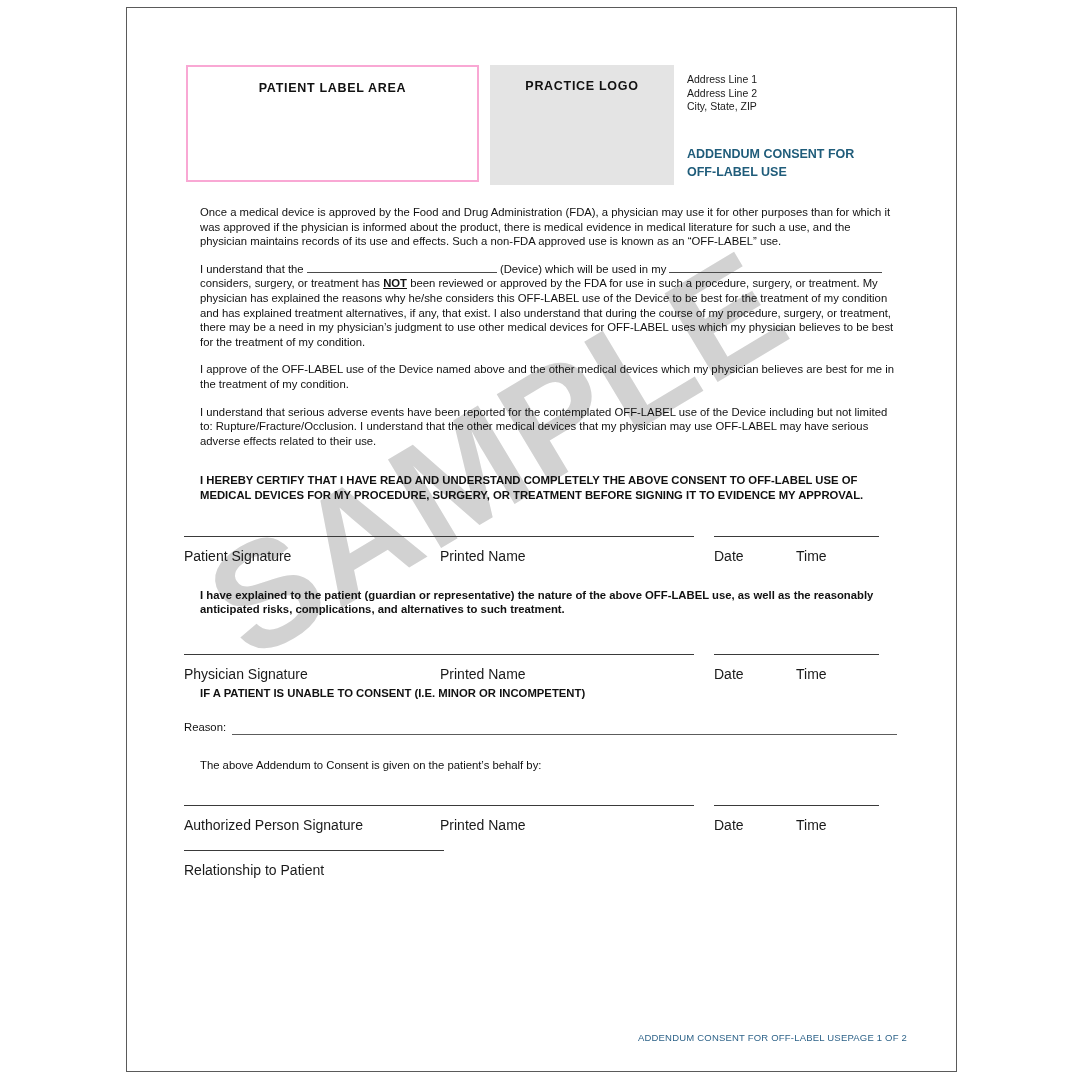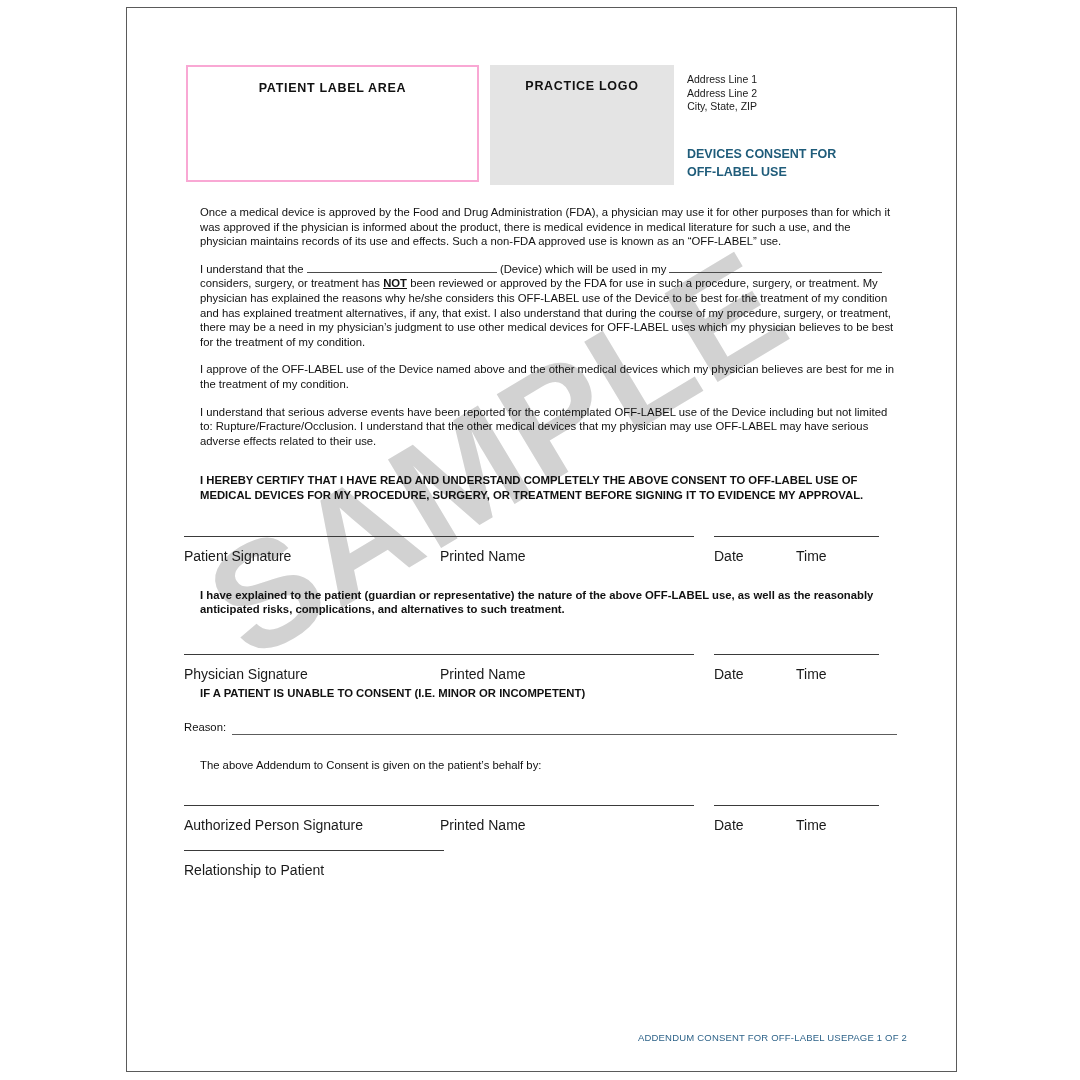--- a/index.html
+++ b/index.html
@@ -97,21 +97,20 @@
     color: #111111;
   }
 
   .address-block {
     position: absolute;
     left: 560px;
     top: 65px;
     font-size: 10.5px;
     line-height: 13.5px;
     color: #1a1a1a;
-    text-align: right;
   }
   .address-block div { white-space: nowrap; }
 
   .doc-title {
     position: absolute;
     left: 560px;
     top: 137px;
     width: 230px;
     font-size: 12.5px;
     font-weight: bold;
@@ -226,21 +225,21 @@
         <div class="box-title">PRACTICE LOGO</div>
       </div>
 
       <div class="address-block">
         <div>Address Line 1</div>
         <div>Address Line 2</div>
         <div>City, State, ZIP</div>
       </div>
 
       <div class="doc-title">
-        <div>DEVICES CONSENT FOR</div>
+        <div>ADDENDUM CONSENT FOR</div>
         <div>OFF-LABEL USE</div>
       </div>
 
       <div class="body-area">
 
         <p class="para">Once a medical device is approved by the Food and Drug Administration (FDA), a physician may use it for other purposes than for which it was approved if the physician is informed about the product, there is medical evidence in medical literature for such a use, and the physician maintains records of its use and effects. Such a non-FDA approved use is known as an “OFF-LABEL” use.</p>
 
         <p class="para">
           <span>I understand that the</span>
           <span class="blank-inline blank-device"></span>

